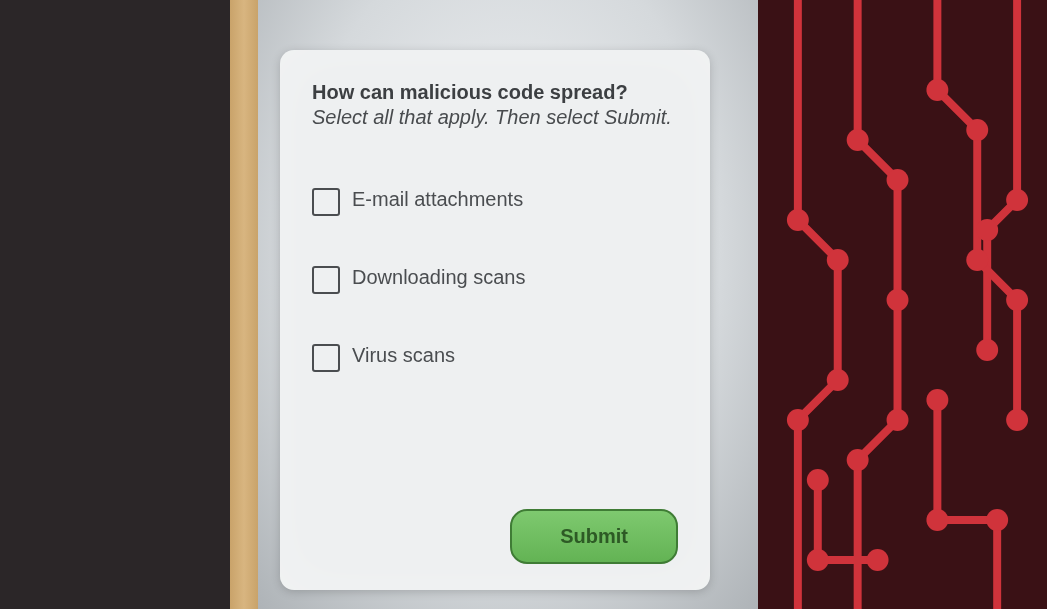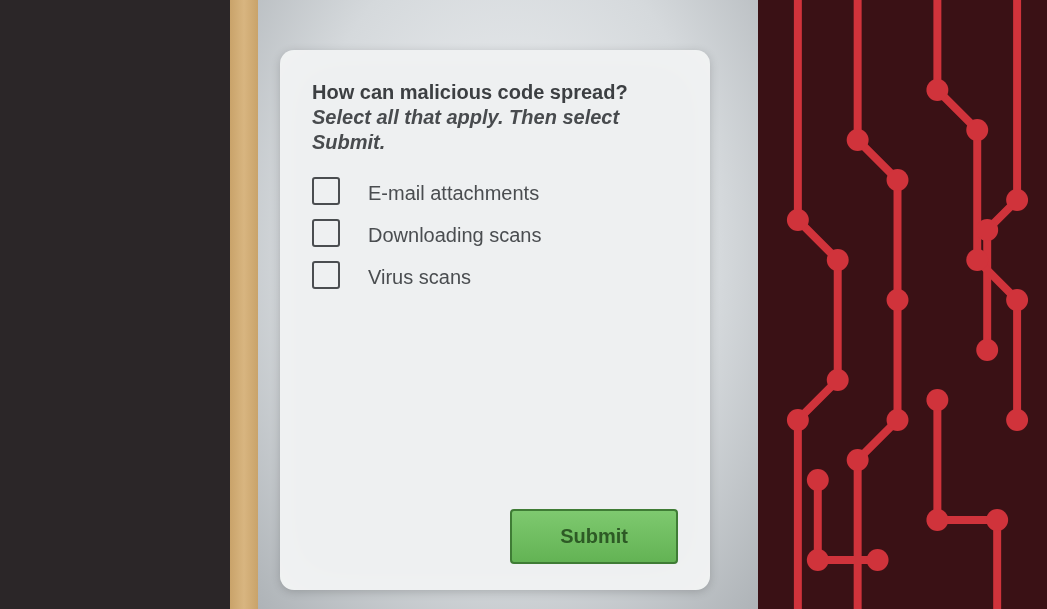--- a/index.html
+++ b/index.html
@@ -72,34 +72,35 @@
       flex-direction: column;
     }
     .question {
       font-size: 20px;
       font-weight: 700;
       color: #3c3f42;
       line-height: 1.25;
     }
     .instruction {
       font-style: italic;
-      font-weight: 700;
+      font-weight: 400;
       color: #484b4e;
     }
     .options {
       margin-top: 22px;
       display: flex;
       flex-direction: column;
       gap: 14px;
     }
     .option {
       display: flex;
-      align-items: flex-end;
-      gap: 28px;
+      align-items: flex-start;
+      gap: 12px;
       cursor: pointer;
+      margin-top: 36px;
     }
     .checkbox {
       width: 28px;
       height: 28px;
       border: 2px solid #4a4d50;
       border-radius: 3px;
       background: #eef0f1;
       flex-shrink: 0;
     }
     .option-label {
@@ -109,21 +110,21 @@
     }
     .footer {
       margin-top: auto;
       display: flex;
       justify-content: flex-end;
     }
     .submit-btn {
       background: #6fbf5f;
       background: linear-gradient(180deg, #7ec96f 0%, #63b354 100%);
       border: 2px solid #3f7c35;
-      border-radius: 4px;
+      border-radius: 17px;
       padding: 14px 48px;
       font-size: 20px;
       font-weight: 700;
       color: #2d5a25;
       cursor: pointer;
     }
   </style>
 </head>
 <body>
 

